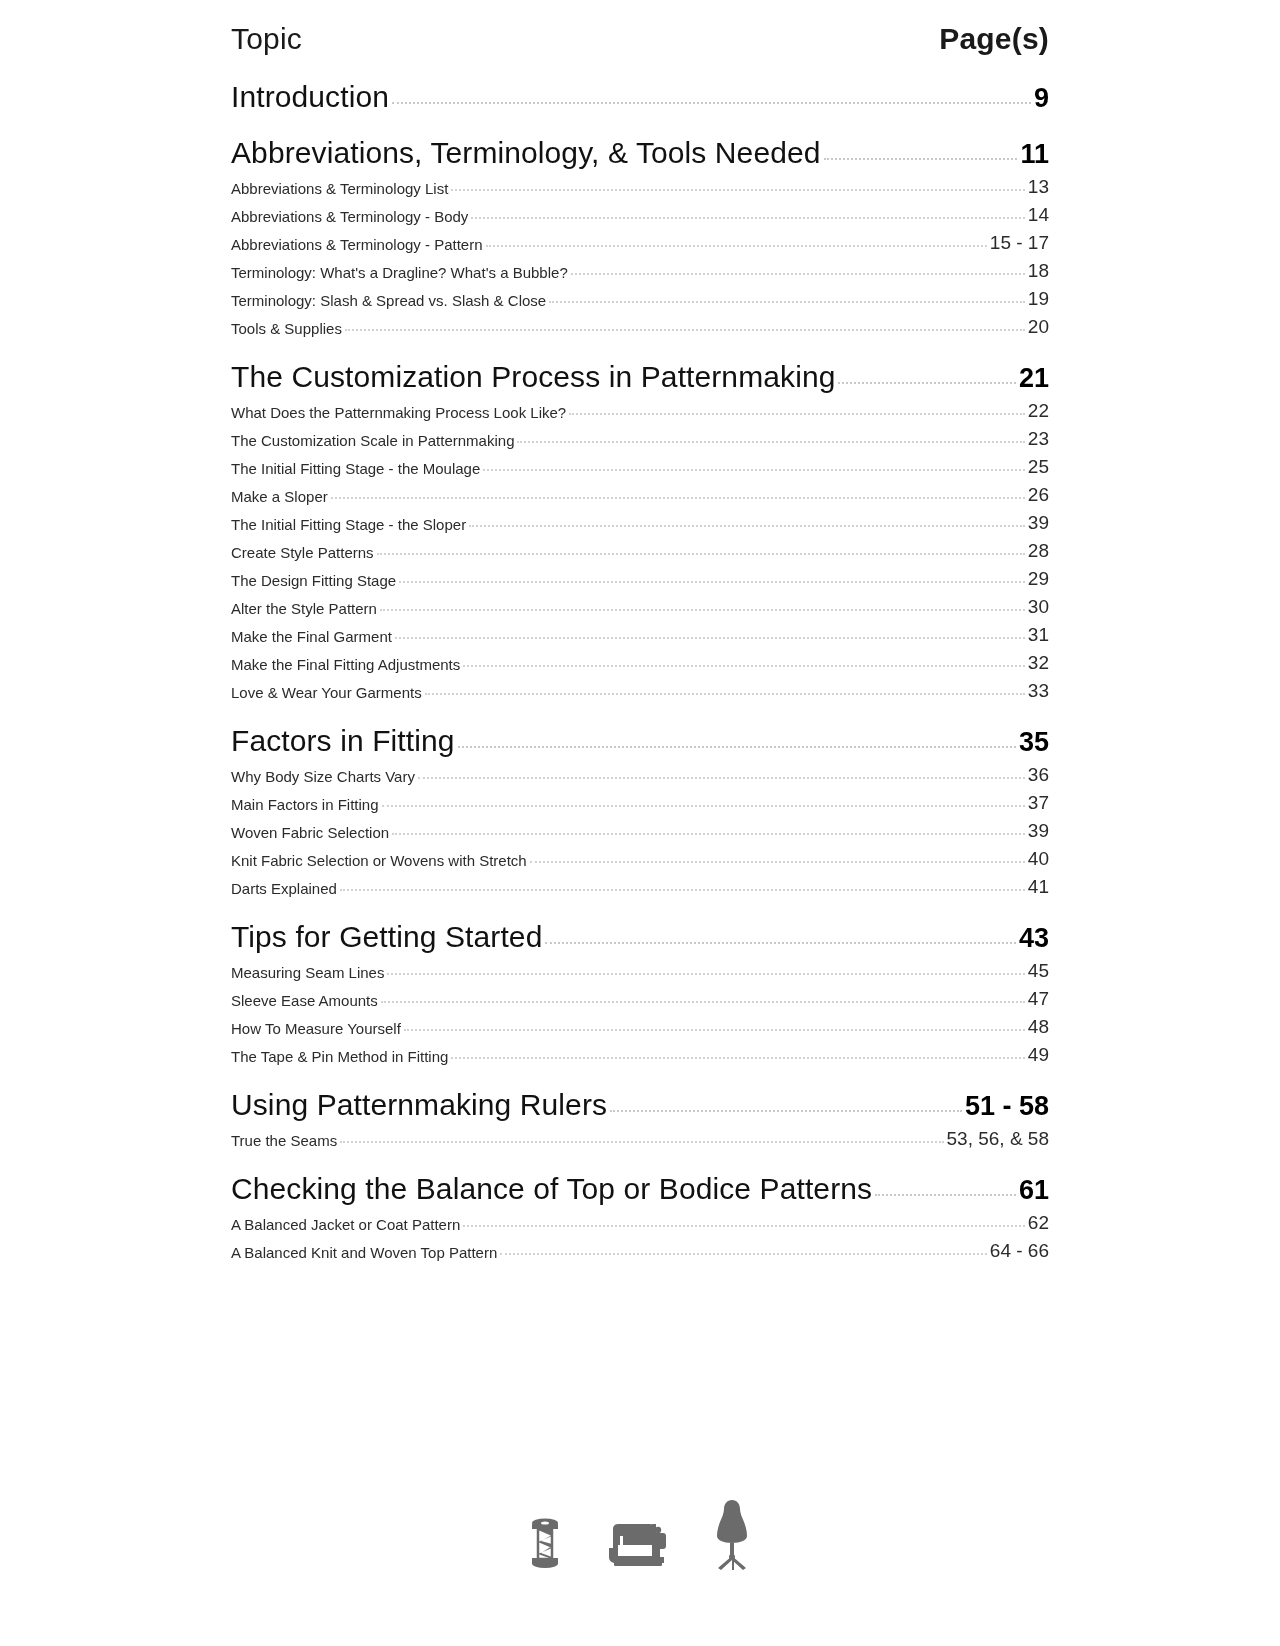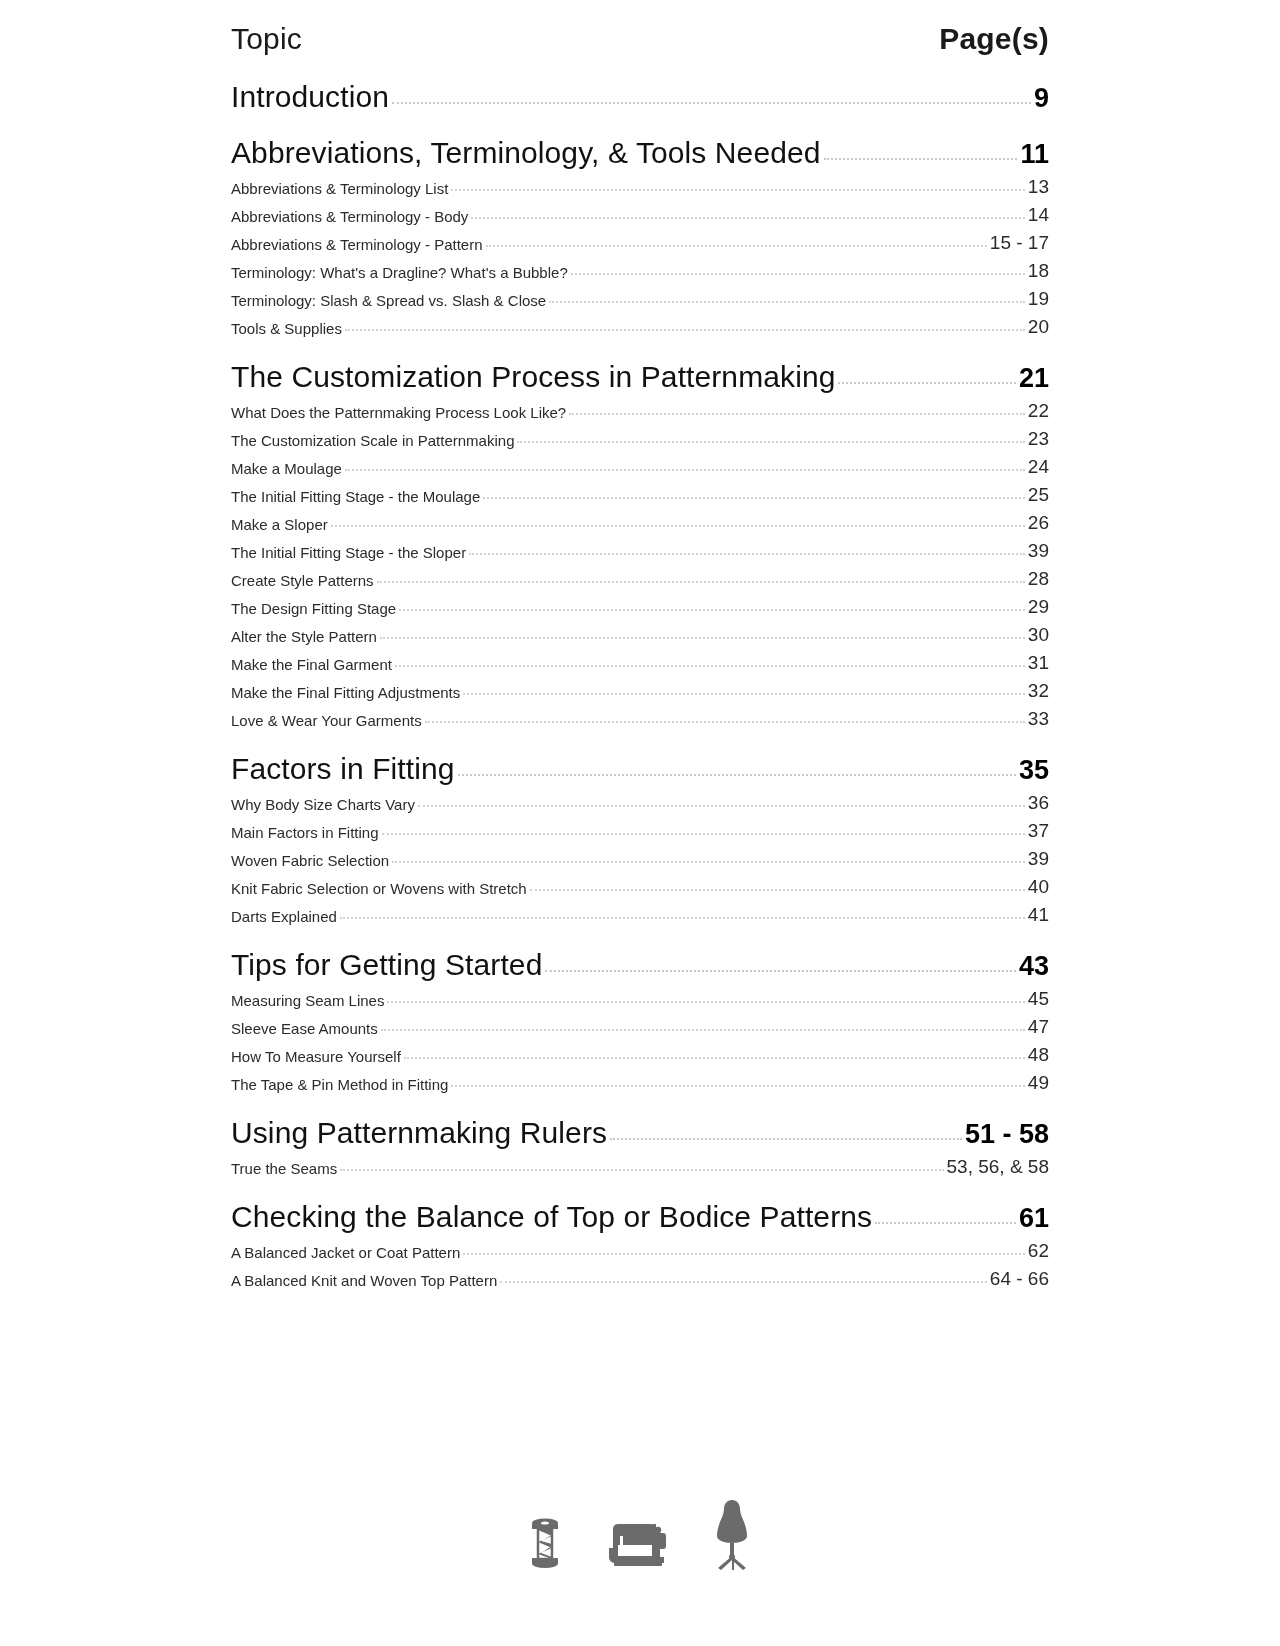--- a/index.html
+++ b/index.html
@@ -213,25 +213,20 @@
         </div>
         <div class="entry sub">
           <span class="label">What Does the Patternmaking Process Look Like?</span>
           <span class="leader"></span>
           <span class="pagenum">22</span>
         </div>
         <div class="entry sub">
           <span class="label">The Customization Scale in Patternmaking</span>
           <span class="leader"></span>
           <span class="pagenum">23</span>
-        </div>
-        <div class="entry sub">
-          <span class="label">Make a Moulage</span>
-          <span class="leader"></span>
-          <span class="pagenum">24</span>
         </div>
         <div class="entry sub">
           <span class="label">The Initial Fitting Stage - the Moulage</span>
           <span class="leader"></span>
           <span class="pagenum">25</span>
         </div>
         <div class="entry sub">
           <span class="label">Make a Sloper</span>
           <span class="leader"></span>
           <span class="pagenum">26</span>

